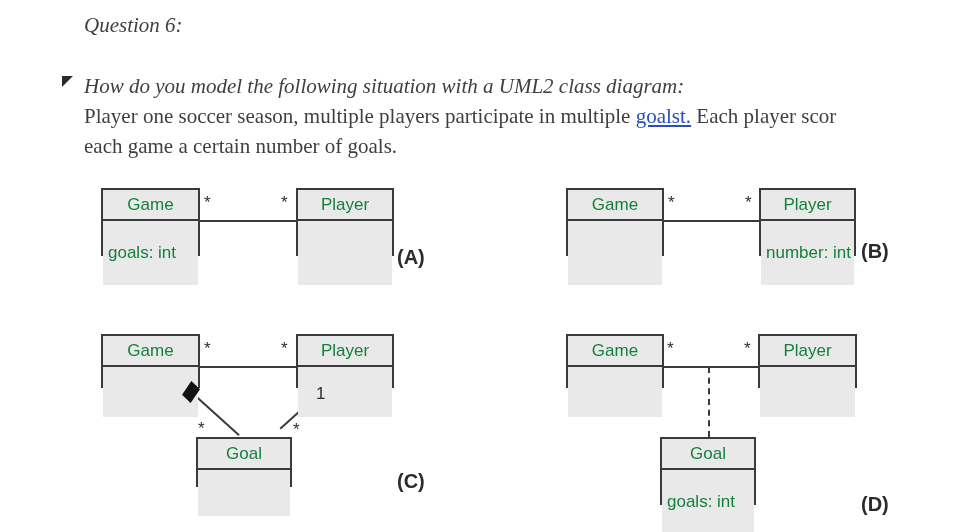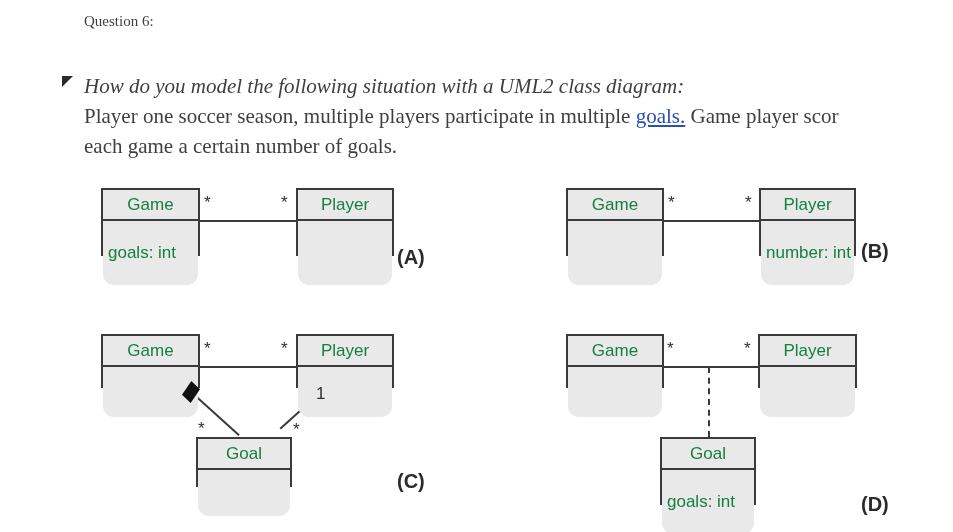--- a/index.html
+++ b/index.html
@@ -16,21 +16,22 @@
     font-family: "Liberation Serif", serif;
     color: #3b3b3b;
   }
 
   
   #question-heading {
     position: absolute;
     left: 84px;
     top: 13px;
     font-family: "Liberation Serif", serif;
-    font-size: 15px;
+    font-style: italic;
+    font-size: 21px;
     color: #3f3f3f;
     white-space: nowrap;
   }
   #bullet-marker {
     position: absolute;
     left: 62px;
     top: 76px;
     width: 0;
     height: 0;
     border-left: 11px solid #2b2b2b;
@@ -82,21 +83,20 @@
     background: #e9e9e9;
     overflow: visible;
     white-space: nowrap;
   }
   .uml-box .compartment.name {
     height: 31px;
     border-bottom: 2px solid #3a3a3a;
   }
   .uml-box .compartment.attrs {
     height: 100%;
-    border-radius: 11px;
   }
   .uml-box .compartment.attrs.has-text {
     justify-content: flex-start;
     padding-left: 5px;
   }
 
   .assoc-line {
     position: absolute;
     background: #3a3a3a;
     z-index: 1;
@@ -144,21 +144,21 @@
 </style>
 </head>
 <body>
 
 <div id="question-heading">Question 6:</div>
 
 <div id="bullet-marker"></div>
 
 <div id="question-body">
   <div class="line italic">How do you model the following situation with a UML2 class diagram:</div>
-  <div class="line"><span>Player one soccer season, multiple players participate in multiple </span><span class="link-text">goals.</span><span> Game player scor</span></div>
+  <div class="line"><span>Player one soccer season, multiple players participate in multiple </span><span class="link-text">goalst.</span><span> Each player scor</span></div>
   <div class="line">each game a certain number of goals.</div>
 </div>
 
 <div id="diagrams">
 
   <div>
 
     <div class="assoc-line h" style="left:200px; top:220px; width:96px;"></div>
 
     <div class="uml-box" style="left:101px; top:188px; width:99px; height:68px;">

